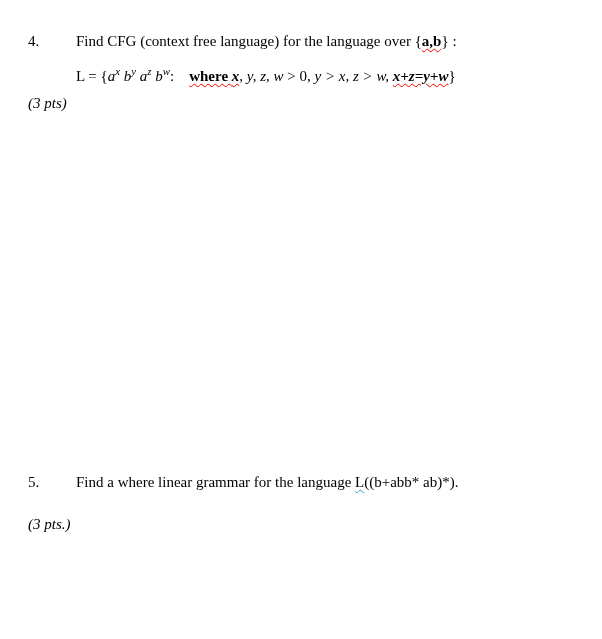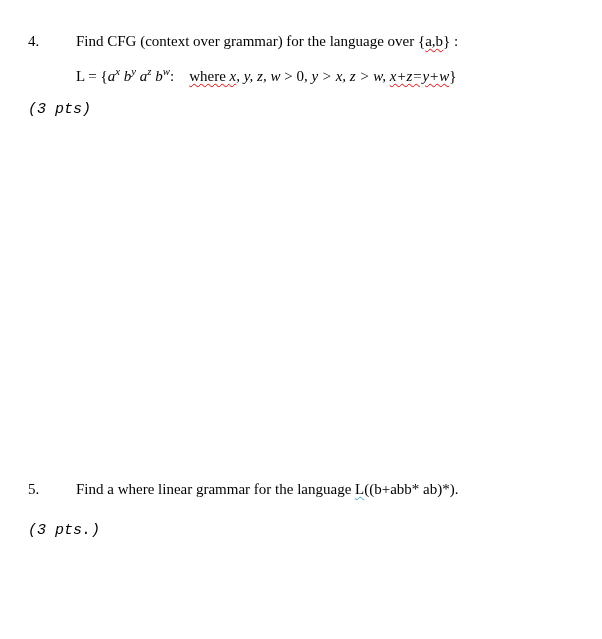--- a/index.html
+++ b/index.html
@@ -21,32 +21,32 @@
     .qnum {
       width: 48px;
       flex-shrink: 0;
     }
     .qtext {
       flex: 1;
     }
     .formula-row {
       margin-left: 48px;
       margin-top: 8px;
-      margin-bottom: 12px;
+      margin-bottom: 5px;
     }
     .points {
       font-style: italic;
       margin-top: 4px;
-      font-family: Liberation Mono, monospace;
     }
     .spell {
       border-bottom: 2px wavy #ff0000;
       text-decoration: underline wavy #ff0000;
       text-decoration-thickness: 1px;
       text-underline-offset: 2px;
+      font-weight: bold;
     }
     .spell-cyan {
       border-bottom: 2px wavy #2da5c8;
       text-decoration: underline wavy #2da5c8;
       text-decoration-thickness: 1px;
       text-underline-offset: 2px;
     }
     sup {
       font-size: 0.72em;
       vertical-align: super;
@@ -57,21 +57,21 @@
     .gap4 {
       height: 356px;
     }
   </style>
 </head>
 <body>
 
 <div class="question-row">
   <div class="qnum">4.</div>
   <div class="qtext">
-    <span>Find CFG (context over grammar) for the language over {</span><span class="spell">a,b</span><span>} :</span>
+    <span>Find CFG (context free language) for the language over {</span><span class="spell">a,b</span><span>} :</span>
   </div>
 </div>
 
 <div class="formula-row">
   <span>L = {</span><span class="ital">a</span><sup>x</sup>&nbsp;<span class="ital">b</span><sup>y</sup>&nbsp;<span class="ital">a</span><sup>z</sup>&nbsp;<span class="ital">b</span><sup>w</sup><span>:</span>&nbsp;&nbsp;&nbsp;&nbsp;<span class="spell">where </span><span class="spell ital">x</span><span class="ital">, y, z, w</span><span> &gt; 0,  </span><span class="ital">y &gt; x,  z &gt; w,  </span><span class="spell ital">x+z=y+w</span><span>}</span>
 </div>
 
 <div class="points">(3 pts)</div>
 
 <div class="gap4"></div>

